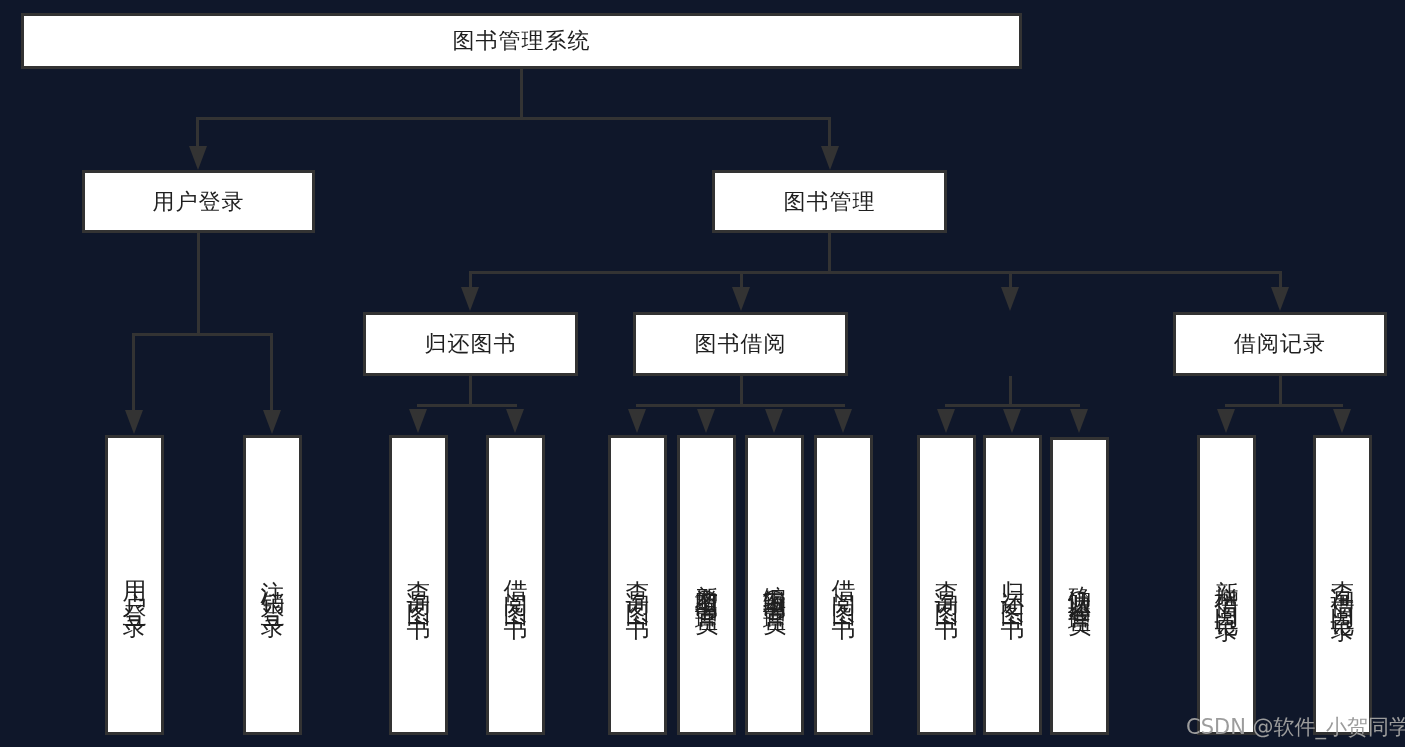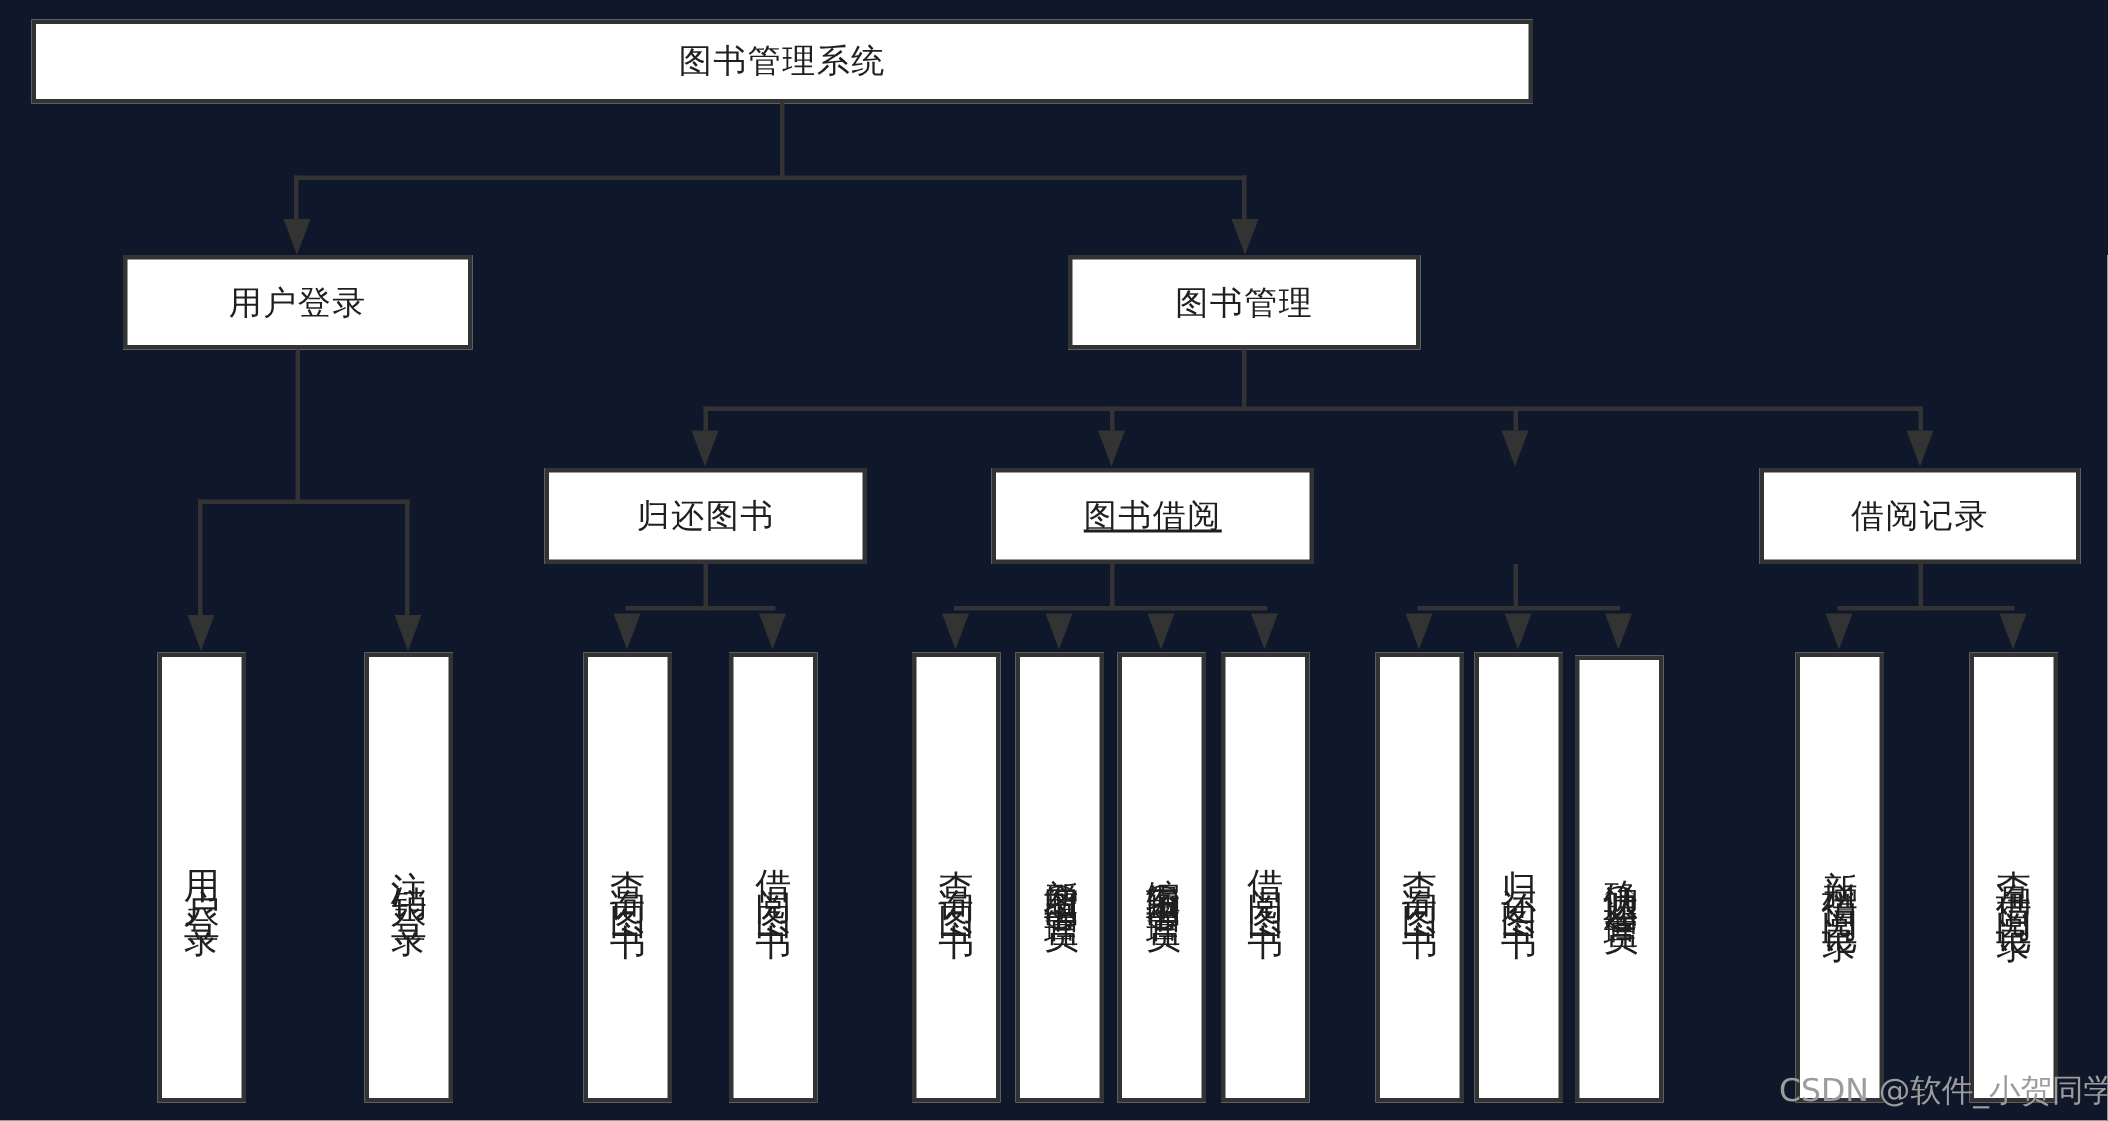--- a/index.html
+++ b/index.html
@@ -86,21 +86,21 @@
   <div class="vline" style="left:1009px;top:271px;height:16px;"></div>
   <div class="vline" style="left:1279px;top:271px;height:16px;"></div>
   <div class="arrow" style="left:461px;top:287px;"></div>
   <div class="arrow" style="left:732px;top:287px;"></div>
   <div class="arrow" style="left:1001px;top:287px;"></div>
   <div class="arrow" style="left:1271px;top:287px;"></div>
 
   <div class="node hnode" style="left:363px;top:312px;width:215px;height:64px;">
     <span>归还图书</span>
   </div>
-  <div class="node hnode" style="left:661px;top:312px;width:215px;height:64px;text-decoration:underline;">
+  <div class="node hnode" style="left:633px;top:312px;width:215px;height:64px;">
     <span>图书借阅</span>
   </div>
   <div class="node hnode" style="left:1173px;top:312px;width:214px;height:64px;">
     <span>借阅记录</span>
   </div>
 
   <div class="vline" style="left:469px;top:376px;height:31px;"></div>
   <div class="hline" style="left:417px;top:404px;width:100px;"></div>
   <div class="arrow" style="left:409px;top:409px;"></div>
   <div class="arrow" style="left:506px;top:409px;"></div>

